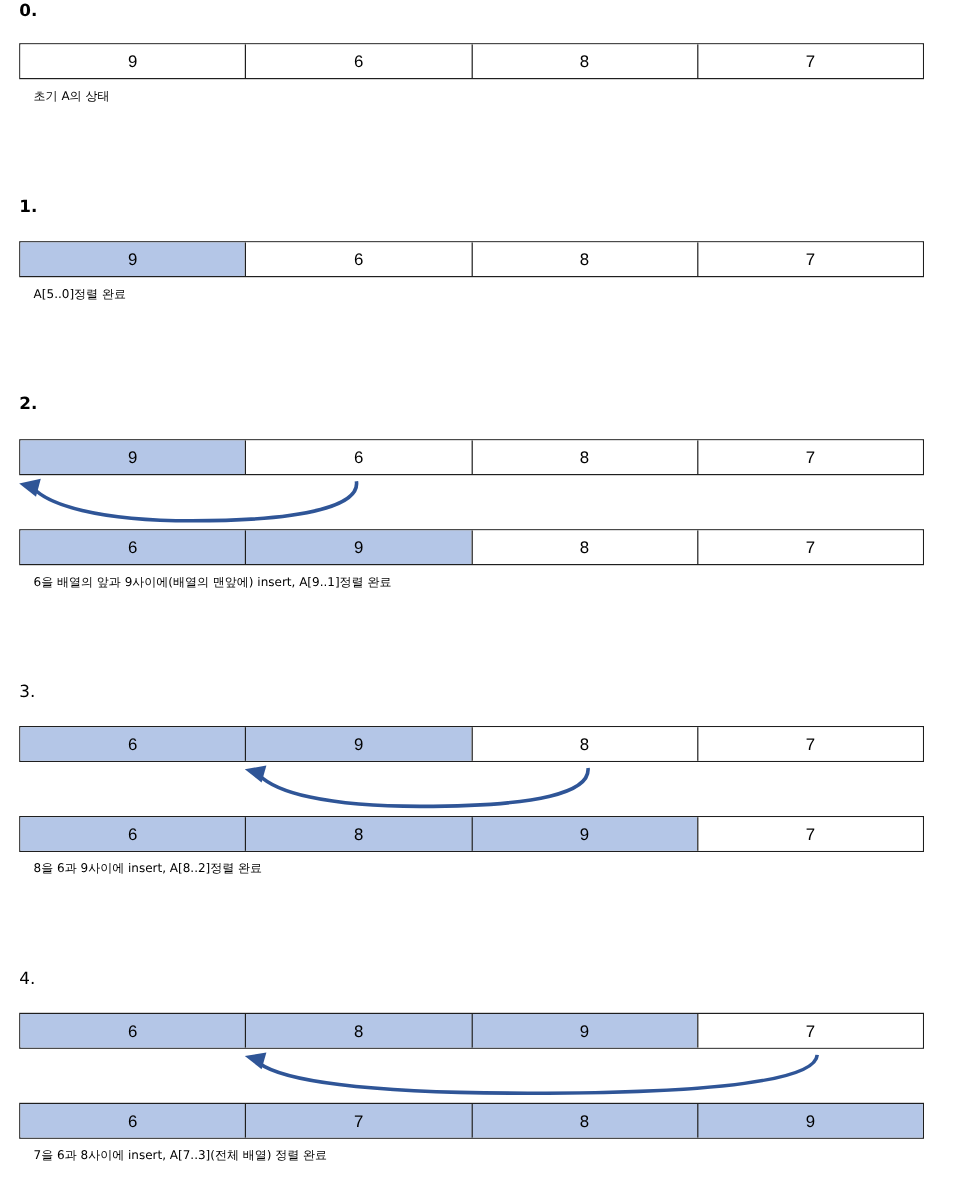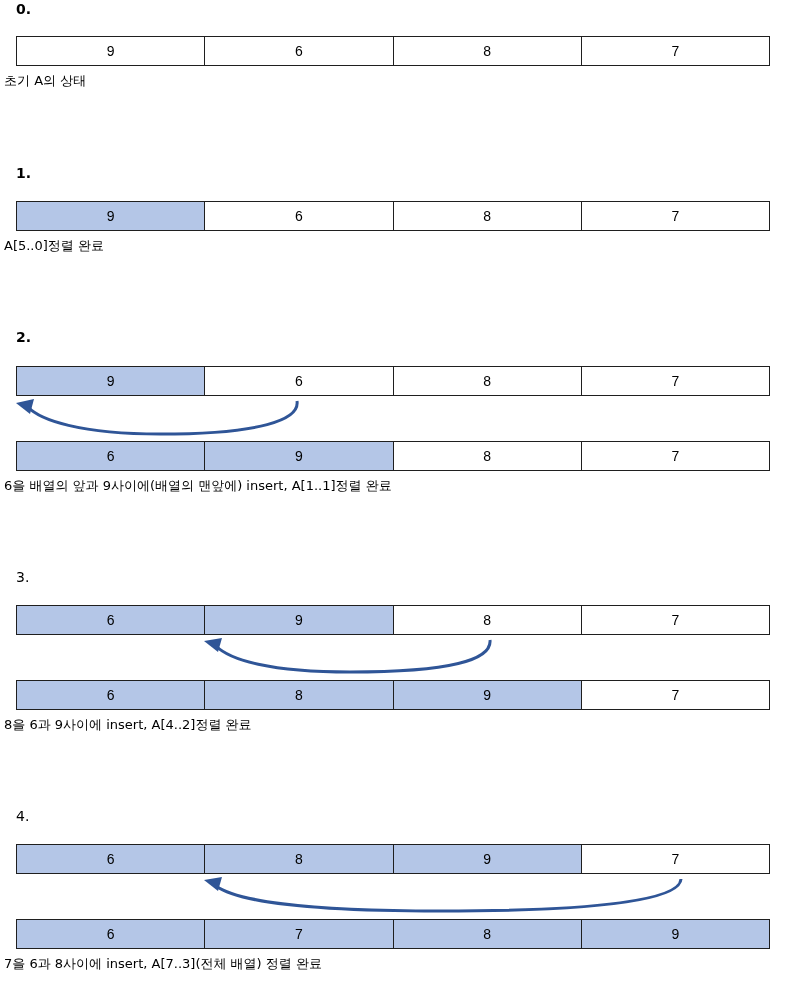--- a/index.html
+++ b/index.html
@@ -38,22 +38,22 @@
       justify-content: center;
       font-size: 14px;
       font-family: "Liberation Sans", "DejaVu Sans", sans-serif;
       border-left: 1px solid #1f1f1f;
       background: #ffffff;
     }
     .cell:first-child { border-left: none; }
     .cell.sorted { background: #b4c6e7; }
     .caption {
       position: absolute;
-      left: 4px;
-      font-size: 13px;
+      left: 28px;
+      font-size: 10px;
       line-height: 18px;
       white-space: nowrap;
     }
     svg.arrow {
       position: absolute;
       left: 0;
       top: 0;
       overflow: visible;
       pointer-events: none;
     }
@@ -89,40 +89,40 @@
 <svg class="arrow" width="800" height="994">
   <path d="M 297 401 C 300 420, 260 434, 160 434 C 80 434, 40 420, 28 407" fill="none" stroke="#2f5597" stroke-width="3"></path>
   <polygon points="16,403 34,399 30,414" fill="#2f5597"></polygon>
 </svg>
 <div class="arr" style="top:441px">
   <div class="cell sorted">6</div>
   <div class="cell sorted">9</div>
   <div class="cell">8</div>
   <div class="cell">7</div>
 </div>
-<div class="caption" style="top:477px">6을 배열의 앞과 9사이에(배열의 맨앞에) insert, A[1..1]정렬 완료</div>
+<div class="caption" style="top:477px">6을 배열의 앞과 9사이에(배열의 맨앞에) insert, A[9..1]정렬 완료</div>
 
 <div class="step-title" style="top:568px">3.</div>
 <div class="arr" style="top:605px">
   <div class="cell sorted">6</div>
   <div class="cell sorted">9</div>
   <div class="cell">8</div>
   <div class="cell">7</div>
 </div>
 <svg class="arrow" width="800" height="994">
   <path d="M 490 640 C 492 660, 450 672, 350 672 C 270 672, 230 660, 216 646" fill="none" stroke="#2f5597" stroke-width="3"></path>
   <polygon points="204,641 222,638 218,652" fill="#2f5597"></polygon>
 </svg>
 <div class="arr" style="top:680px">
   <div class="cell sorted">6</div>
   <div class="cell sorted">8</div>
   <div class="cell sorted">9</div>
   <div class="cell">7</div>
 </div>
-<div class="caption" style="top:716px">8을 6과 9사이에 insert, A[4..2]정렬 완료</div>
+<div class="caption" style="top:716px">8을 6과 9사이에 insert, A[8..2]정렬 완료</div>
 
 <div class="step-title" style="top:807px">4.</div>
 <div class="arr" style="top:844px">
   <div class="cell sorted">6</div>
   <div class="cell sorted">8</div>
   <div class="cell sorted">9</div>
   <div class="cell">7</div>
 </div>
 <svg class="arrow" width="800" height="994">
   <path d="M 681 879 C 680 900, 600 911, 440 911 C 300 911, 235 900, 216 886" fill="none" stroke="#2f5597" stroke-width="3"></path>

